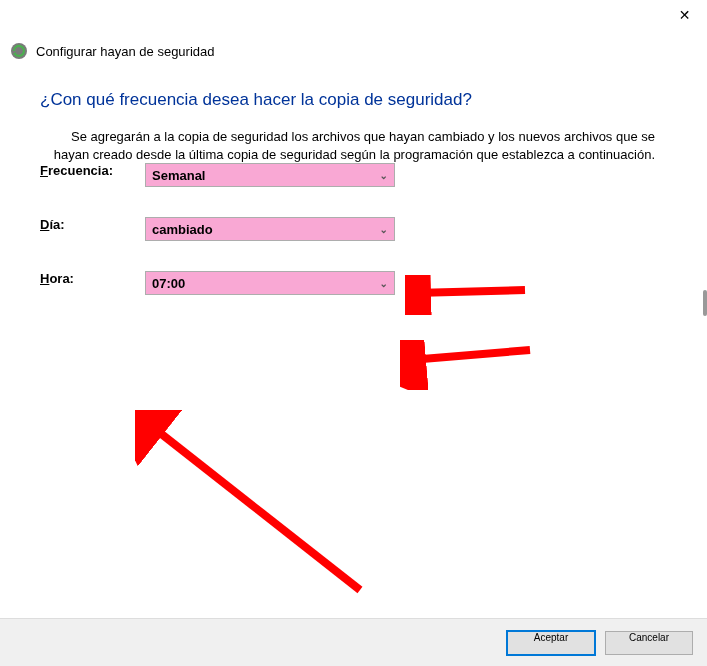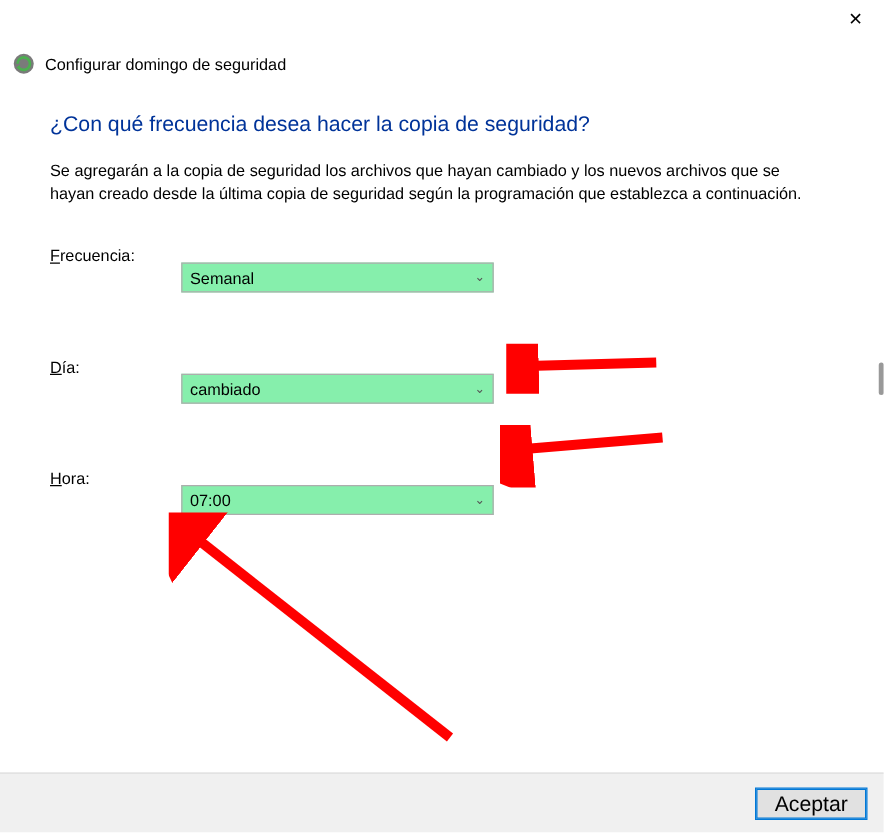--- a/index.html
+++ b/index.html
@@ -46,58 +46,59 @@
     }
     .heading {
       color: #003399;
       font-size: 17px;
       margin-bottom: 18px;
     }
     .description {
       font-size: 13px;
       color: #000;
       line-height: 1.35;
-      margin-bottom: 12px;
+      margin-bottom: 0;
+      text-align: right;
     }
     .checkbox-row {
       display: flex;
       align-items: center;
       gap: 8px;
       margin-bottom: 28px;
     }
     .checkbox-row input[type=checkbox] {
       width: 14px; height: 14px;
     }
     .checkbox-row label {
       font-size: 13px;
       border: 1px dotted #333;
       padding: 1px 4px;
     }
     .form-row {
       display: flex;
-      align-items: center;
+      align-items: flex-start;
       margin-bottom: 30px;
+      font-weight: bold;
     }
     .form-row .lbl {
       width: 105px;
       font-size: 13px;
     }
     .form-row .lbl .ul { text-decoration: underline; }
     .dropdown {
       width: 250px;
       height: 24px;
-      background: #86efac;
+      background: #f9a8d4;
       border: 1px solid #adadad;
       display: flex;
       align-items: center;
       justify-content: space-between;
       padding: 0 6px;
       font-size: 13px;
       cursor: pointer;
-      margin-top: 35px;
     }
     .dropdown .chev {
       font-size: 10px;
       color: #555;
     }
     .footer {
       position: absolute;
       bottom: 0; left: 0; right: 0;
       height: 48px;
       border-top: 1px solid #ddd;
@@ -106,24 +107,24 @@
       align-items: center;
       justify-content: flex-end;
       gap: 10px;
       padding: 0 14px;
     }
     .btn {
       min-width: 88px;
       height: 24px;
       background: #e1e1e1;
       border: 1px solid #adadad;
-      font-size: 17px;
+      font-size: 10px;
       cursor: pointer;
       display: flex;
-      align-items: flex-end;
+      align-items: flex-start;
       justify-content: center;
     }
     .btn.primary {
       border: 1px solid #0078d7;
       outline: 1px solid #0078d7;
     }
     
     .arrow {
       position: absolute;
       pointer-events: none;
@@ -148,21 +149,21 @@
 </div>
 
 <div class="header">
   <span class="header-icon">
     <svg viewBox="0 0 18 18" width="18" height="18">
       <circle cx="9" cy="9" r="8" fill="#7a7a7a"></circle>
       <path d="M4 9 a5 5 0 1 1 1.5 3.5" stroke="#4caf50" stroke-width="2.2" fill="none"></path>
       <polygon points="3,12 6,10 6,14" fill="#4caf50"></polygon>
     </svg>
   </span>
-  <span class="header-title">Configurar domingo de seguridad</span>
+  <span class="header-title">Configurar hayan de seguridad</span>
 </div>
 
 <div class="content">
   <div class="heading">¿Con qué frecuencia desea hacer la copia de seguridad?</div>
   <div class="description">Se agregarán a la copia de seguridad los archivos que hayan cambiado y los nuevos archivos que se hayan creado desde la última copia de seguridad según la programación que establezca a continuación.</div>
 
 
   <div class="form-row">
     <div class="lbl"><span class="ul">F</span><span>recuencia:</span></div>
     <div class="dropdown">
@@ -214,13 +215,16 @@
     </defs>
   <line x1="225" y1="180" x2="15" y2="15" stroke="red" stroke-width="8" marker-end="url(#ah3)"></line>
 </svg>
 
 <div class="side-scroll"></div>
 
 <div class="footer">
   <div class="btn primary">
       <span>Aceptar</span>
     </div>
+  <div class="btn">
+      <span>Cancelar</span>
+    </div>
 </div>
 
 </body></html>

